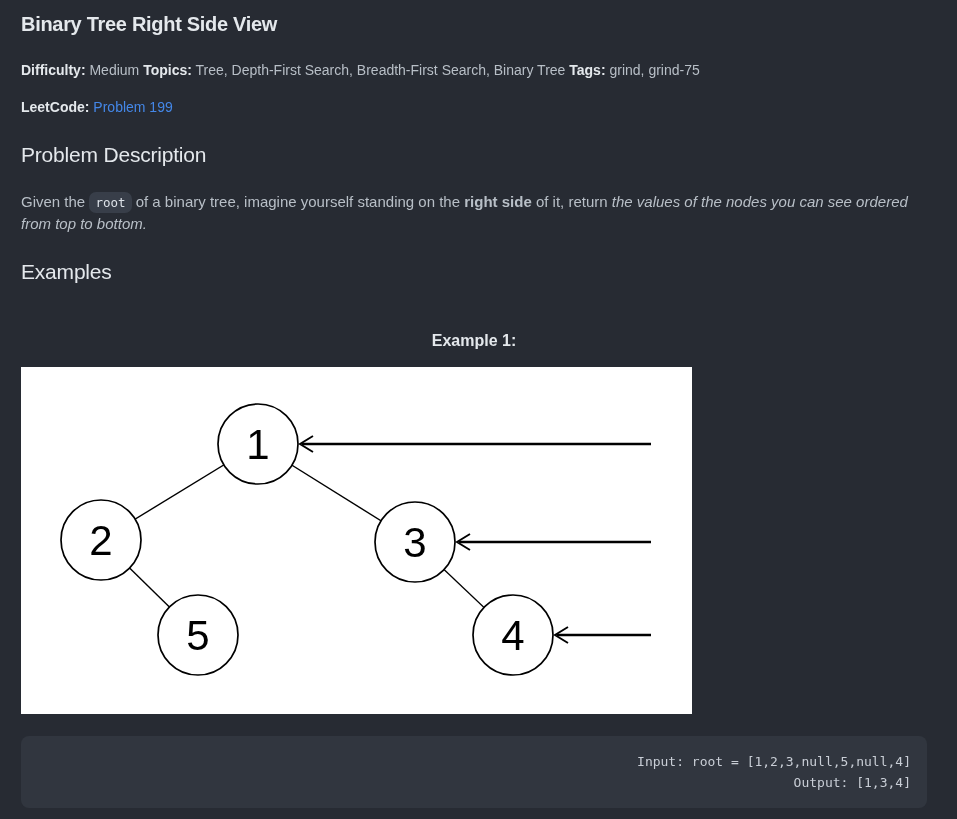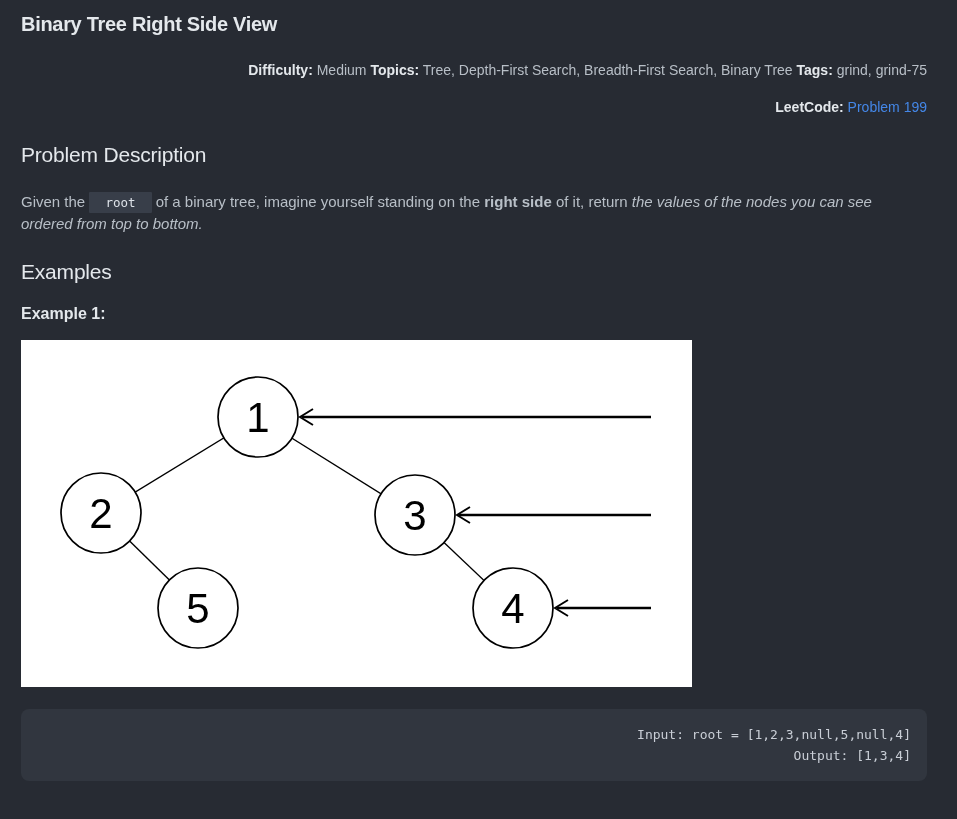--- a/index.html
+++ b/index.html
@@ -33,21 +33,20 @@
     line-height:1.25;
     font-weight:700;
     color:var(--heading-text);
     letter-spacing:-0.3px;
   }
   .meta-line{
     margin:23px 0 0 0;
     font-size:14px;
     line-height:20px;
     color:var(--body-text);
-    text-align:right;
   }
   .meta-line strong{color:var(--heading-text);font-weight:700;}
   .meta-line.leetcode{margin-top:17px;}
   a.link{
     color:var(--link);
     text-decoration:none;
     cursor:pointer;
   }
   h2{
     margin:25px 0 0 0;
@@ -64,30 +63,31 @@
     color:var(--body-text);
     max-width:900px;
   }
   .desc strong{color:var(--body-text);font-weight:700;}
   .desc em{font-style:italic;}
   code.inline-code{
     font-family:"DejaVu Sans Mono","Liberation Mono",monospace;
     font-size:12.5px;
     background:var(--inline-code-bg);
     color:var(--inline-code-text);
-    padding:3px 16px;
-    border-radius:1px;
+    padding:3px 6px;
+    border-radius:7px;
     white-space:nowrap;
   }
   .example-label{
-    margin:19px 0 0 0;
+    margin:46px 0 0 0;
     font-size:16px;
     line-height:20px;
     font-weight:700;
     color:var(--heading-text);
+    text-align:center;
   }
   .diagram-wrap{
     margin:16px 0 0 0;
     width:671px;
     height:347px;
     background:var(--diagram-bg);
   }
   .diagram-wrap svg{display:block;}
   .node-label{
     font-family:"Liberation Sans","DejaVu Sans",sans-serif;

